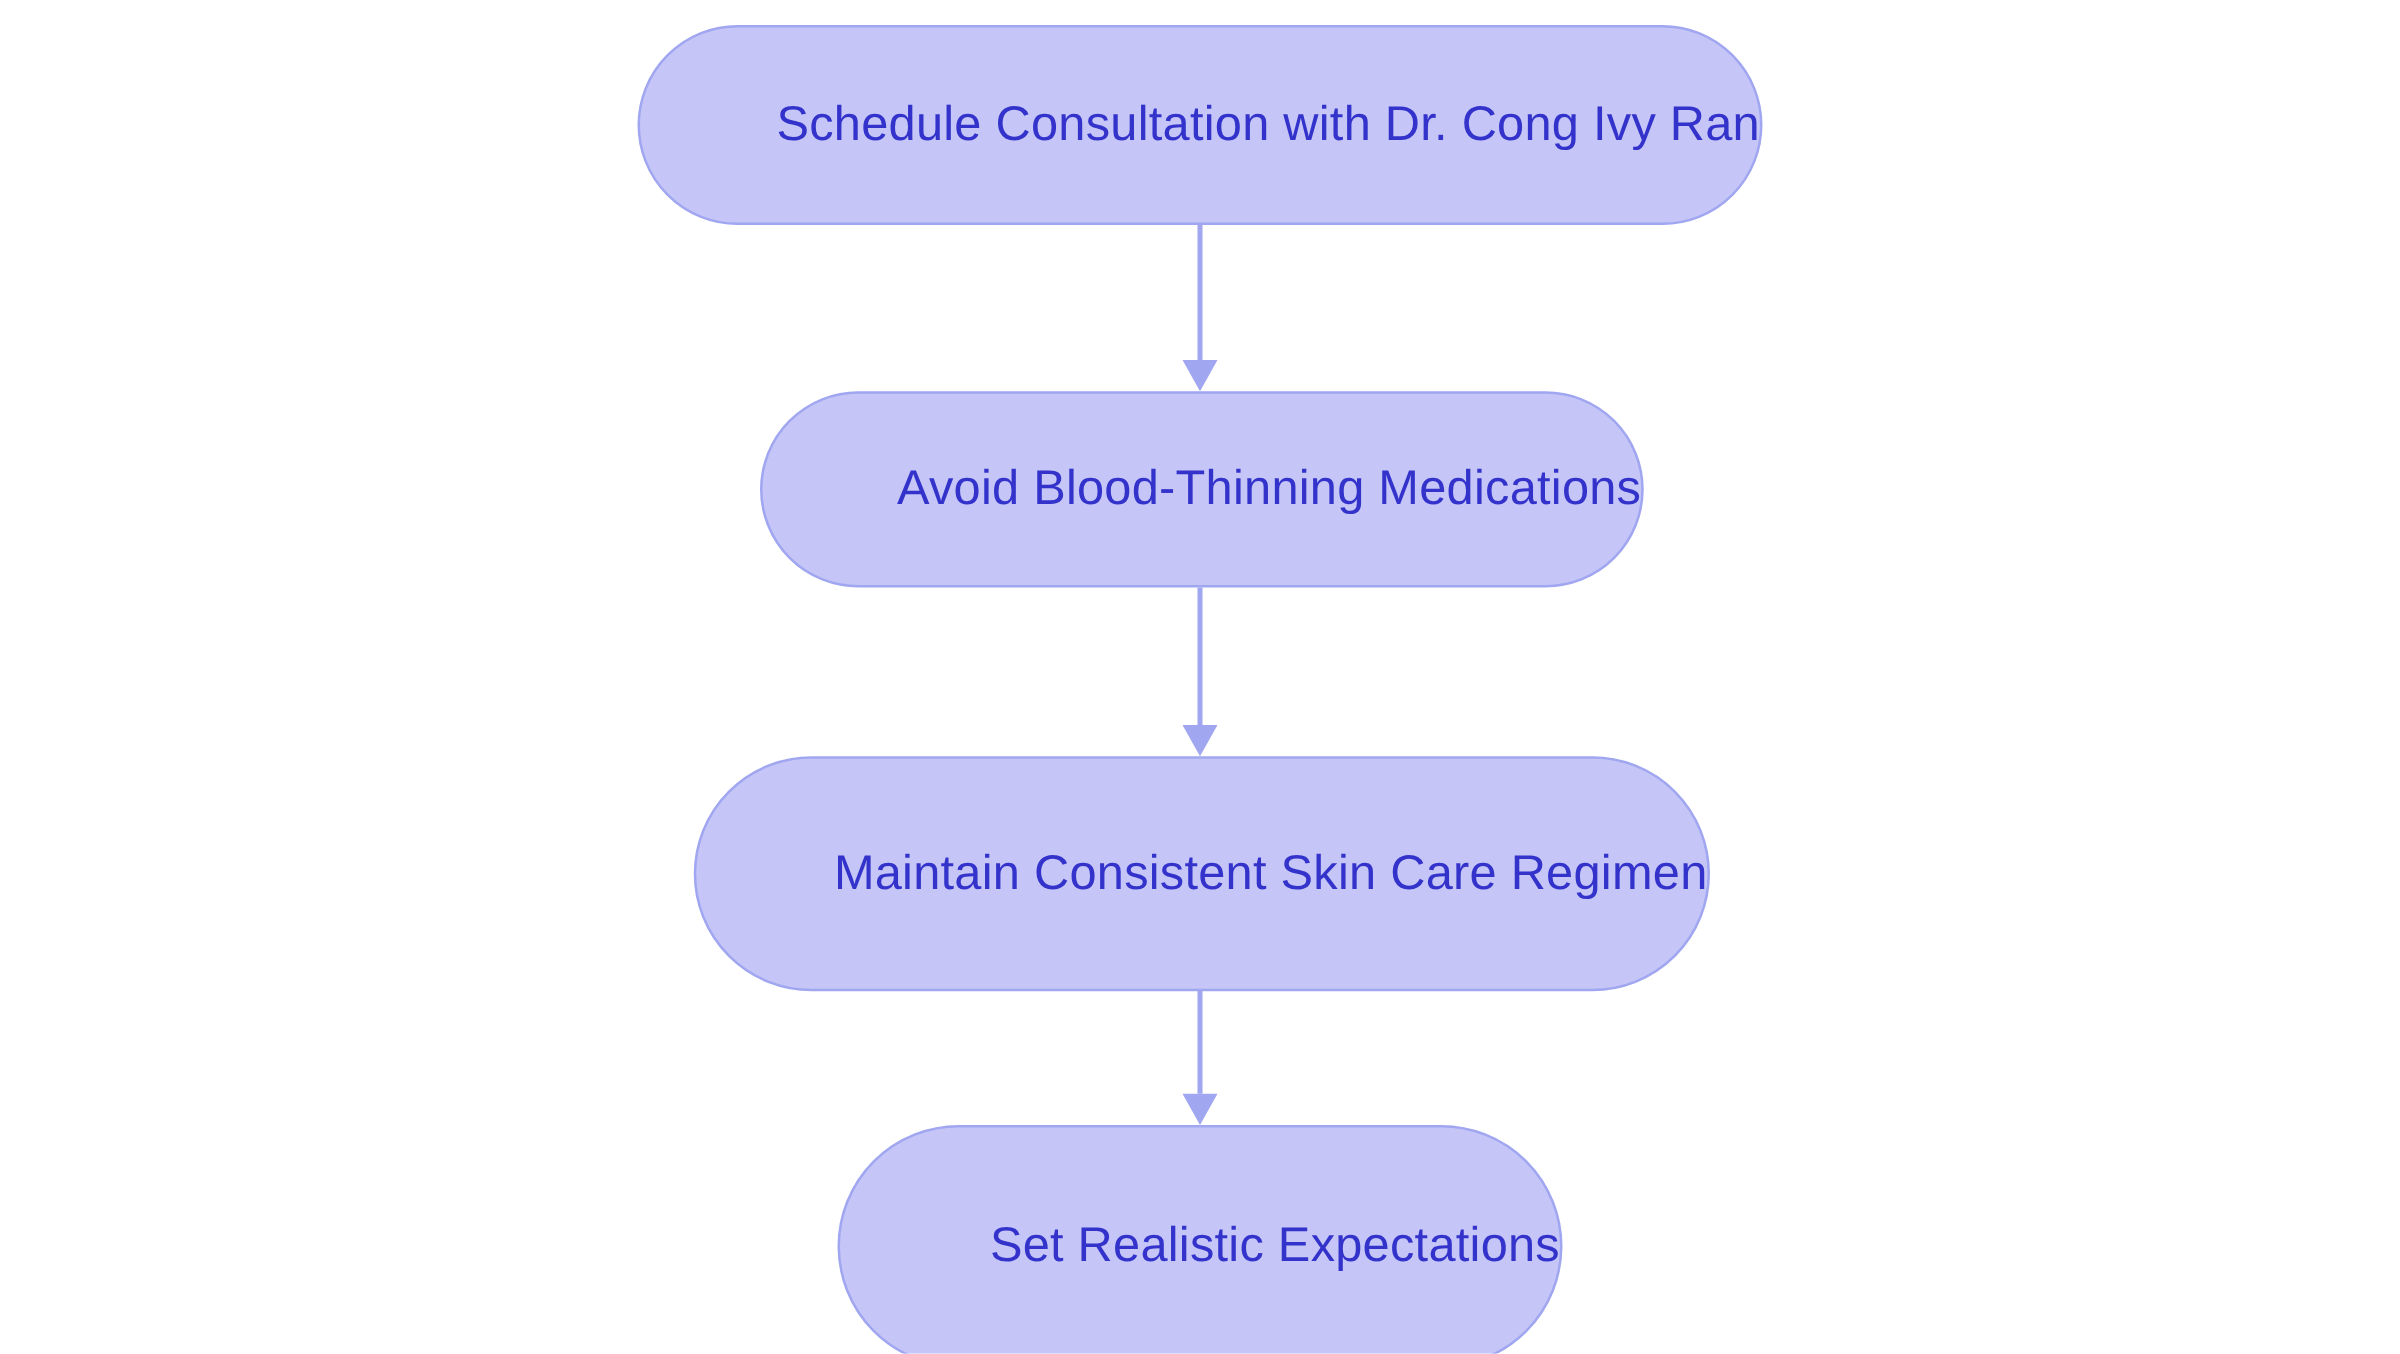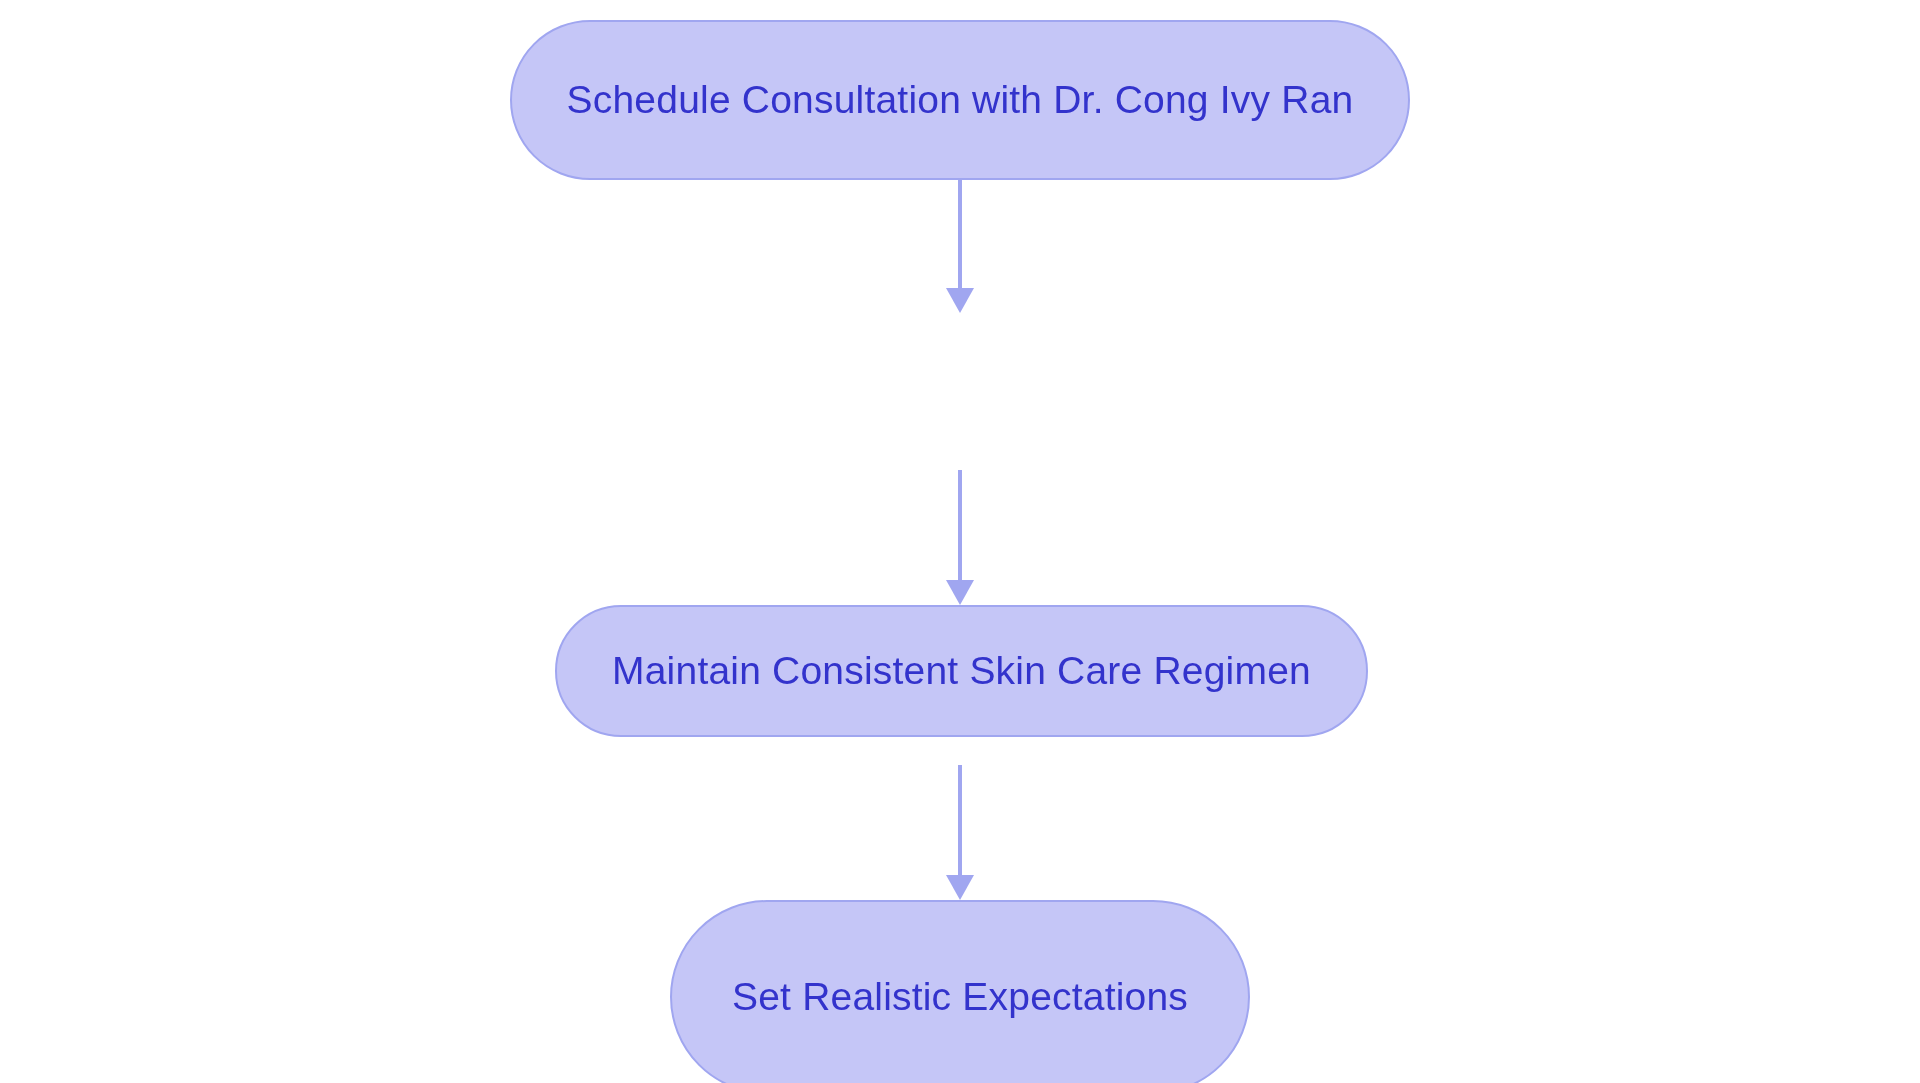--- a/index.html
+++ b/index.html
@@ -16,41 +16,41 @@
     width: 1920px;
     height: 1083px;
     background: #ffffff;
     overflow: hidden;
   }
   .flow-node {
     position: absolute;
     box-sizing: border-box;
     display: flex;
     align-items: center;
-    justify-content: center;
+    justify-content: flex-end;
     background: #c5c6f7;
     border: 2px solid #a0a6f0;
     border-radius: 999px;
     color: #3333cc;
     font-family: "Liberation Sans", sans-serif;
     font-weight: 400;
     letter-spacing: 0.2px;
     white-space: nowrap;
     user-select: none;
   }
   .flow-node .node-label {
     display: block;
     text-align: center;
     line-height: 1.1;
   }
 
   
   #node-1 { left: 510px;  top: 20px;   width: 900px; height: 160px; font-size: 39px; }
   #node-2 { left: 608px;  top: 313px;  width: 707px; height: 157px; font-size: 39px; }
-  #node-3 { left: 555px;  top: 605px;  width: 813px; height: 132px; font-size: 39px; }
+  #node-3 { left: 555px;  top: 605px;  width: 813px; height: 188px; font-size: 39px; }
   #node-4 { left: 670px;  top: 900px;  width: 580px; height: 194px; font-size: 39px; }
 
   
   .flow-connector {
     position: absolute;
     left: 0;
     top: 0;
     width: 1920px;
     height: 1083px;
     pointer-events: none;
@@ -86,20 +86,23 @@
     <g>
       <line class="conn-stem" x1="960" y1="765" x2="960" y2="875"></line>
       <polygon class="conn-head" points="946,875 974,875 960,900"></polygon>
     </g>
   </svg>
 
   <div class="flow-node" id="node-1">
     <span class="node-label">Schedule Consultation with Dr. Cong Ivy Ran</span>
   </div>
 
+  <div class="flow-node" id="node-2">
+    <span class="node-label">Avoid Blood-Thinning Medications</span>
+  </div>
 
   <div class="flow-node" id="node-3">
     <span class="node-label">Maintain Consistent Skin Care Regimen</span>
   </div>
 
   <div class="flow-node" id="node-4">
     <span class="node-label">Set Realistic Expectations</span>
   </div>
 
 </div>

